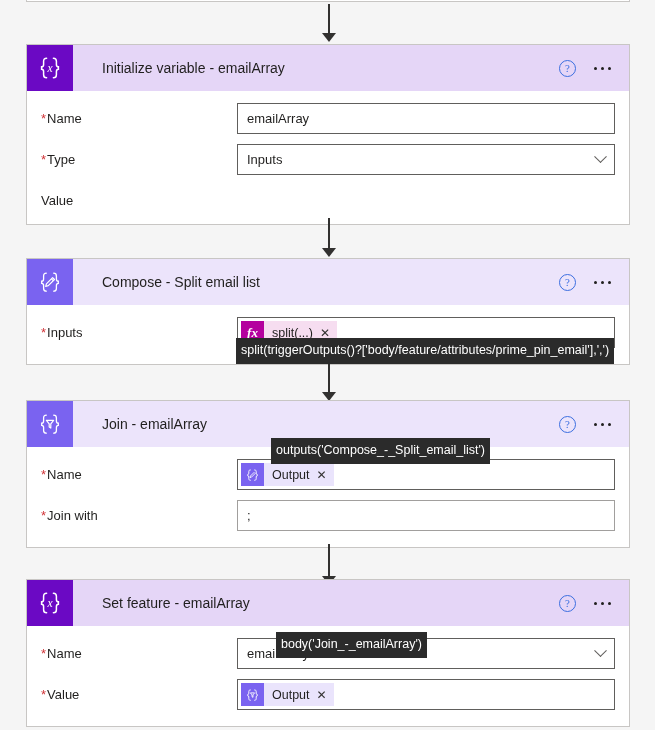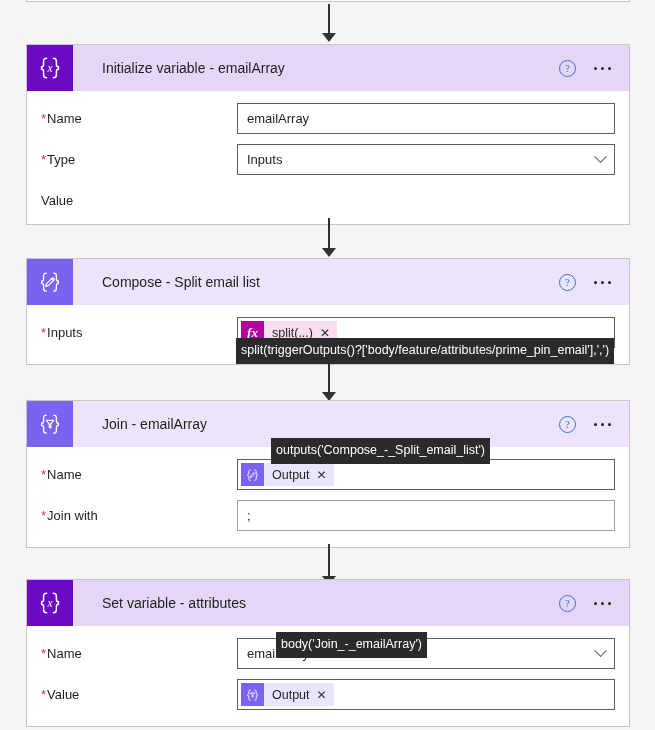--- a/index.html
+++ b/index.html
@@ -411,21 +411,21 @@
 
   <div class="card" style="top:579px;">
     <div class="card-header">
       <div class="card-icon variable">
         <svg width="26" height="24" viewBox="0 0 26 24" aria-hidden="true">
           <path d="M9.6 2.2c-2.1 0-3 1.1-3 3.1v3.1c0 1.6-.6 2.4-2 2.4v2.4c1.4 0 2 .8 2 2.4v3.1c0 2 .9 3.1 3 3.1" fill="none" stroke="#ffffff" stroke-width="1.5" stroke-linecap="round"></path>
           <path d="M16.4 2.2c2.1 0 3 1.1 3 3.1v3.1c0 1.6.6 2.4 2 2.4v2.4c-1.4 0-2 .8-2 2.4v3.1c0 2-.9 3.1-3 3.1" fill="none" stroke="#ffffff" stroke-width="1.5" stroke-linecap="round"></path>
           <text x="13" y="16.4" text-anchor="middle" font-family="Liberation Serif, serif" font-style="italic" font-size="11.5" fill="#ffffff">x</text>
         </svg>
       </div>
-      <div class="card-title">Set variable - attributes</div>
+      <div class="card-title">Set feature - emailArray</div>
       <div class="header-actions">
         <div class="help-icon">?</div>
         <div class="ellipsis-icon">
           <i></i>
             <i></i>
             <i></i>
         </div>
       </div>
     </div>
     <div class="card-body">

